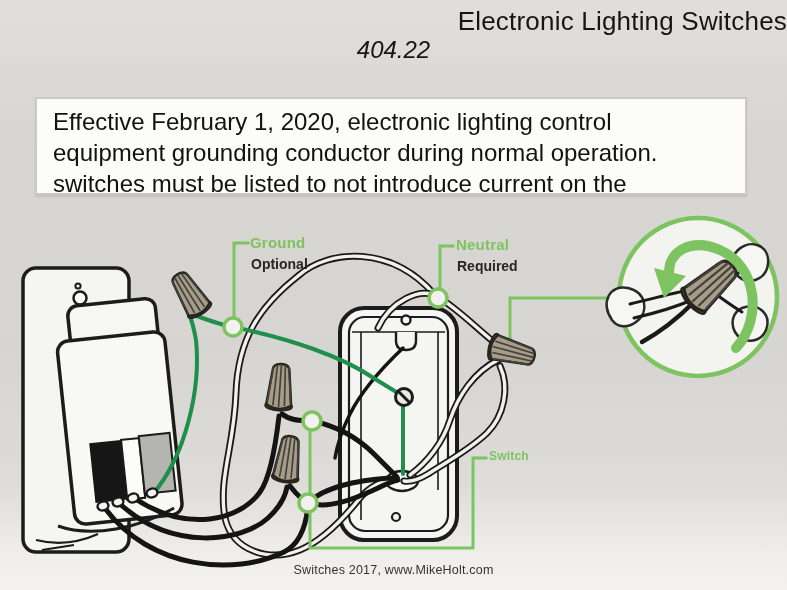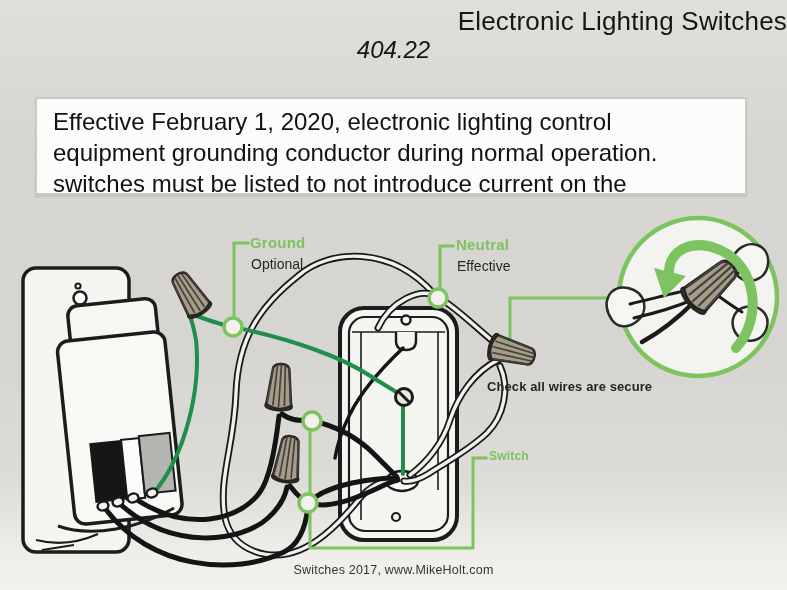--- a/index.html
+++ b/index.html
@@ -31,21 +31,21 @@
   }
   .statement .line{
     font-size:24px;line-height:31px;white-space:nowrap;color:#121212;
   }
   .statement .ul{
     text-decoration-thickness:2px;text-underline-offset:3px;
   }
   .diagram-svg{position:absolute;left:0;top:190px;}
   .lbl{position:absolute;white-space:nowrap;}
   .lbl-green{color:var(--callout-green);font-weight:bold;font-size:15px;letter-spacing:.2px;}
-  .lbl-dark{color:#262626;font-weight:normal;font-size:14px;}
+  .lbl-dark{color:#262626;font-weight:bold;font-size:14px;}
   .lbl-switch{font-size:12px;}
   .lbl-check{position:absolute;left:487px;top:379px;font-size:13px;font-weight:bold;color:#262626;letter-spacing:.1px;}
   .copyright{
     position:absolute;left:0;top:563px;width:787px;text-align:center;
     font-size:12.5px;color:#333;letter-spacing:.2px;
   }
 </style>
 </head>
 <body>
 
@@ -184,18 +184,17 @@
       <g>
         <path d="M 736,158 C 763,128 757,76 720,60 C 692,48 668,60 669,84" fill="none" stroke-width="10" stroke-linecap="round" style="stroke:var(--callout-green,#7dc360)"></path>
         <polygon points="654,78 686,86 664,108" style="fill:var(--callout-green,#7dc360)"></polygon>
       </g>
     </g>
   </svg>
 
   <div class="lbl lbl-green" style="left:250px;top:234px;">Ground</div>
   <div class="lbl lbl-dark" style="left:251px;top:256px;">Optional</div>
   <div class="lbl lbl-green" style="left:456px;top:236px;">Neutral</div>
-  <div class="lbl lbl-dark" style="left:457px;top:258px;">Effective</div>
+  <div class="lbl lbl-dark" style="left:457px;top:258px;">Required</div>
   <div class="lbl lbl-green lbl-switch" style="left:489px;top:449px;">Switch</div>
-  <div class="lbl-check">Check all wires are secure</div>
 
   <div class="copyright">Switches 2017, www.MikeHolt.com</div>
 </div>
 
 </body></html>

